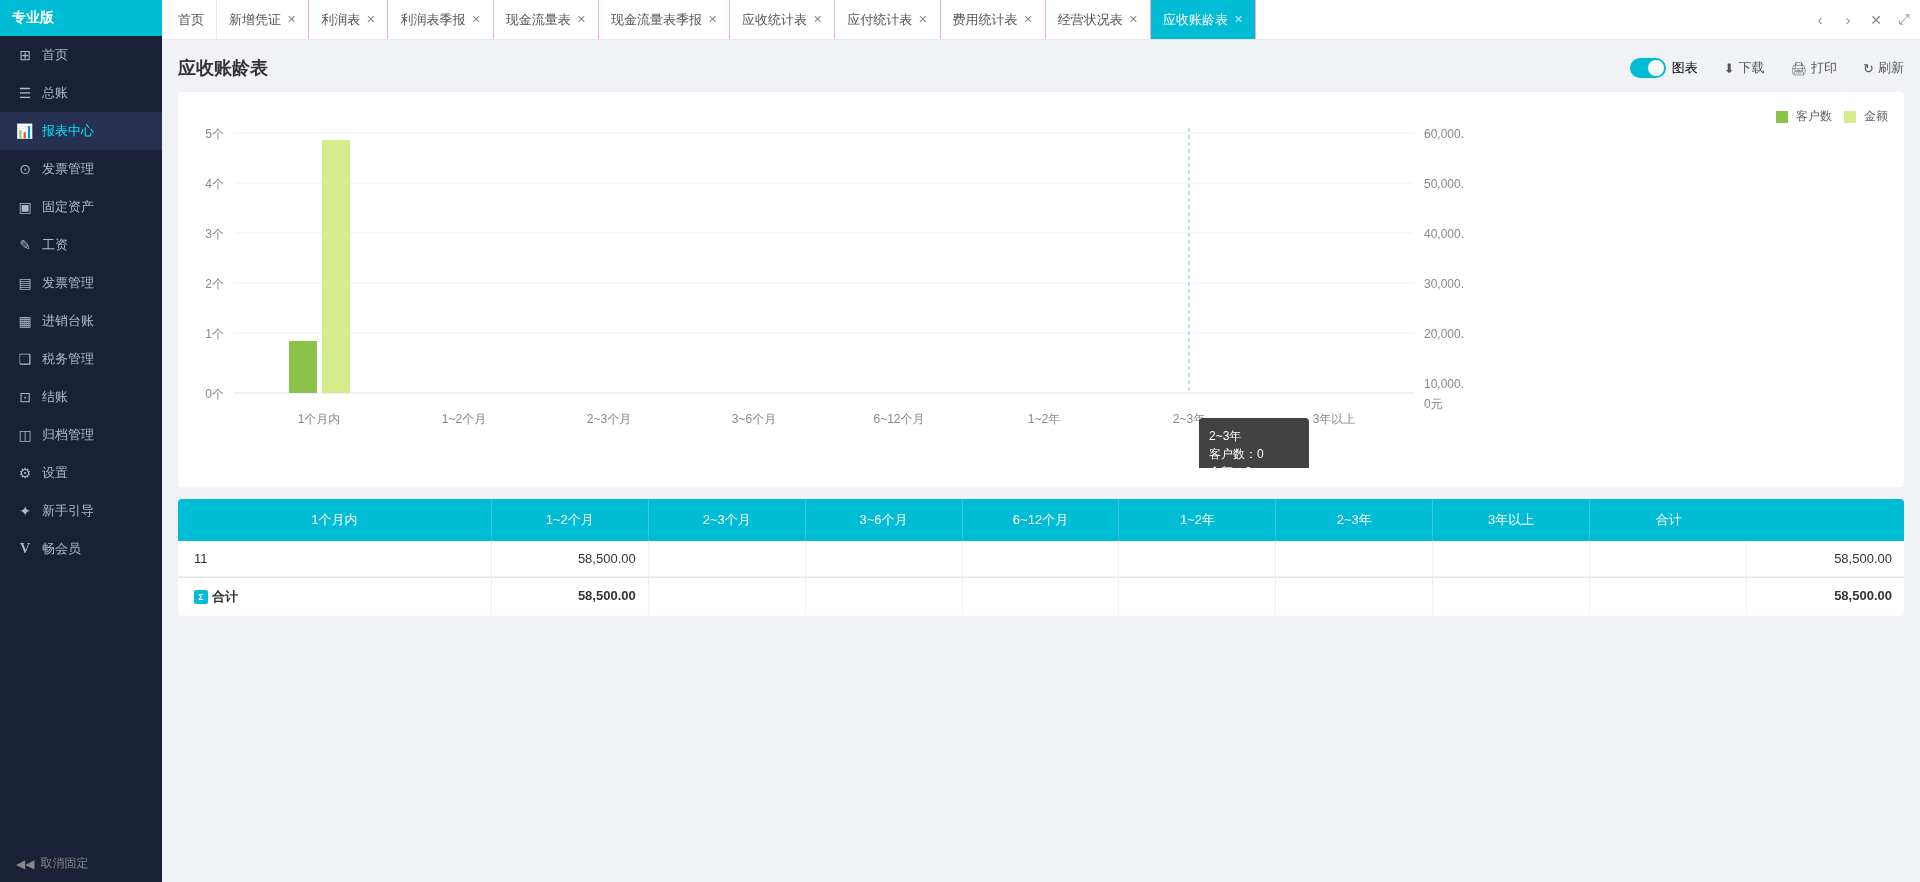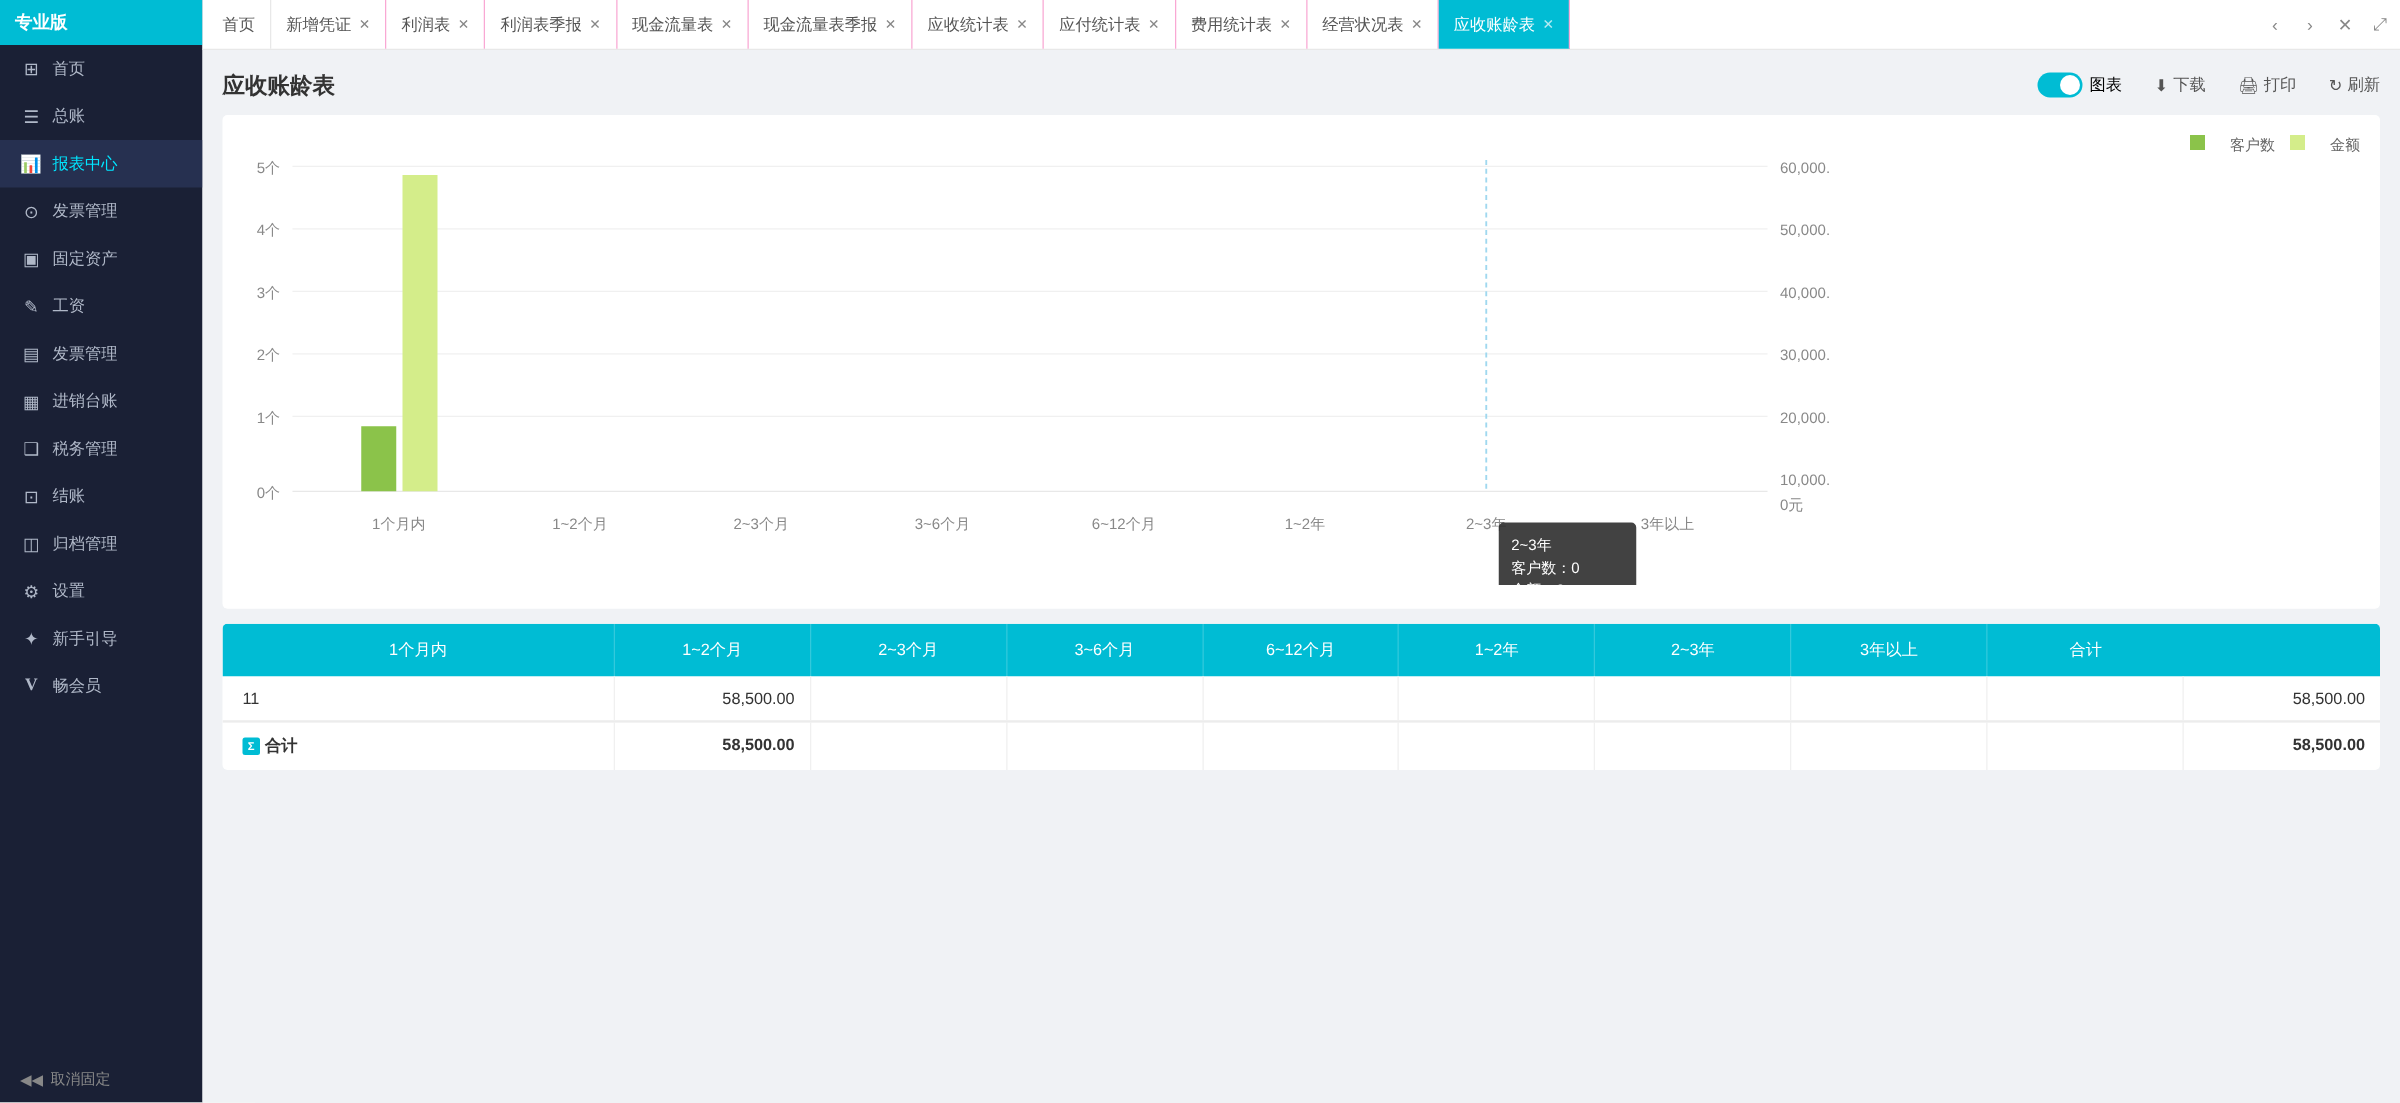--- a/index.html
+++ b/index.html
@@ -177,22 +177,22 @@
       top: 16px;
       right: 16px;
       display: flex;
       align-items: center;
       gap: 12px;
       font-size: 12px;
       color: #666;
     }
     .legend-item {
       display: flex;
-      align-items: flex-start;
-      gap: 20px;
+      align-items: center;
+      gap: 8px;
     }
     .legend-dot {
       width: 12px;
       height: 12px;
     }
 
     
     .chart-svg-wrapper {
       position: relative;
     }

